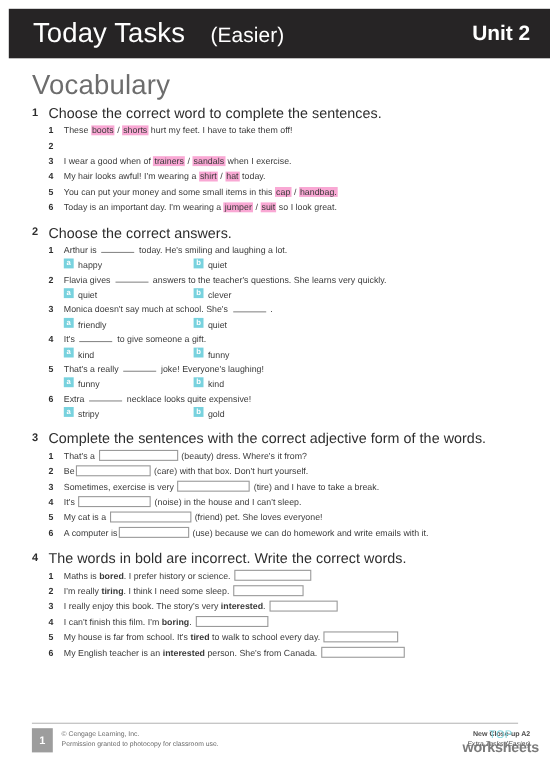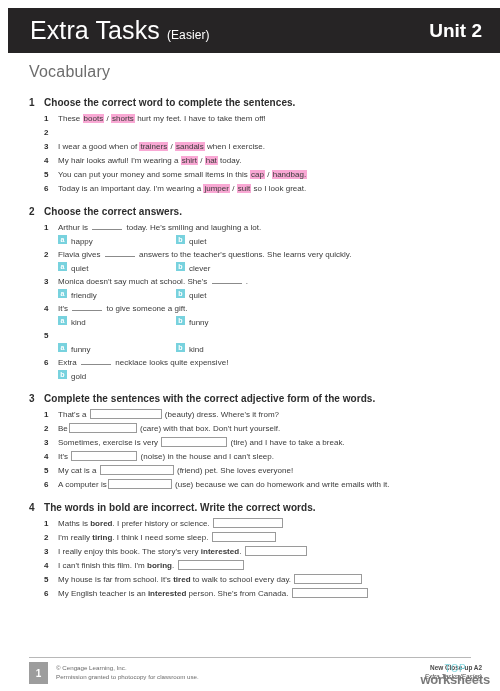--- a/index.html
+++ b/index.html
@@ -40,36 +40,37 @@
     box-sizing: border-box;
   }
   .header-title {
     color: #ffffff;
     font-size: 25px;
     font-weight: 400;
     letter-spacing: 0.1px;
     white-space: nowrap;
   }
   .header-title .easier {
-    font-size: 12px;
+    font-size: 19px;
     font-weight: 400;
+    margin-left: 16px;
   }
   .header-unit {
     color: #ffffff;
     font-size: 19px;
     font-weight: bold;
     white-space: nowrap;
   }
 
   
   .section-title {
     position: absolute;
     left: 29px;
     top: 63px;
-    font-size: 16px;
+    font-size: 25px;
     font-weight: 400;
     color: #6d6d6d;
     letter-spacing: 0.2px;
   }
 
   .content {
     position: absolute;
     left: 0;
     top: 96px;
     width: 500px;
@@ -87,22 +88,22 @@
   }
   .ex-num {
     width: 15px;
     flex: 0 0 15px;
     font-size: 10px;
     font-weight: bold;
     color: #2d2d2d;
     line-height: 13px;
   }
   .ex-instr {
-    font-size: 10px;
-    font-weight: bold;
+    font-size: 13px;
+    font-weight: normal;
     color: #2d2d2d;
     line-height: 13px;
     letter-spacing: 0.05px;
   }
 
   .items {
     padding-left: 44px;
     margin-top: 3px;
   }
   .item {
@@ -265,21 +266,21 @@
     opacity: 0.95;
   }
 </style>
 </head>
 <body>
 
 <div class="page">
 
   <div class="header-bar">
     <div class="header-title">
-      <span>Extra Tasks</span>
+      <span>Today Tasks</span>
       <span class="easier">(Easier)</span>
     </div>
     <div class="header-unit">Unit 2</div>
   </div>
 
   <div class="section-title">Vocabulary</div>
 
   <div class="content" id="exercise-container">
       <div class="exercise">
         <div class="ex-head">
@@ -369,36 +370,41 @@
               <span class="opt-letter">a</span>
               <span>kind</span>
             </div>
             <div class="opt opt-b">
               <span class="opt-letter">b</span>
               <span>funny</span>
             </div>
           </div>
           <div class="item">
             <div class="item-num">5</div>
+            <div class="item-body"><span>That's a really </span><span class="blank"></span><span> joke! Everyone's laughing!</span></div>
           </div>
           <div class="opt-row">
             <div class="opt opt-a">
               <span class="opt-letter">a</span>
               <span>funny</span>
             </div>
             <div class="opt opt-b">
               <span class="opt-letter">b</span>
               <span>kind</span>
             </div>
           </div>
           <div class="item">
             <div class="item-num">6</div>
             <div class="item-body"><span>Extra </span><span class="blank"></span><span> necklace looks quite expensive!</span></div>
           </div>
           <div class="opt-row">
+            <div class="opt opt-a">
+              <span class="opt-letter">a</span>
+              <span>stripy</span>
+            </div>
             <div class="opt opt-b">
               <span class="opt-letter">b</span>
               <span>gold</span>
             </div>
           </div>
         </div>
       </div>
       <div class="exercise">
         <div class="ex-head">
           <div class="ex-num">3</div>

